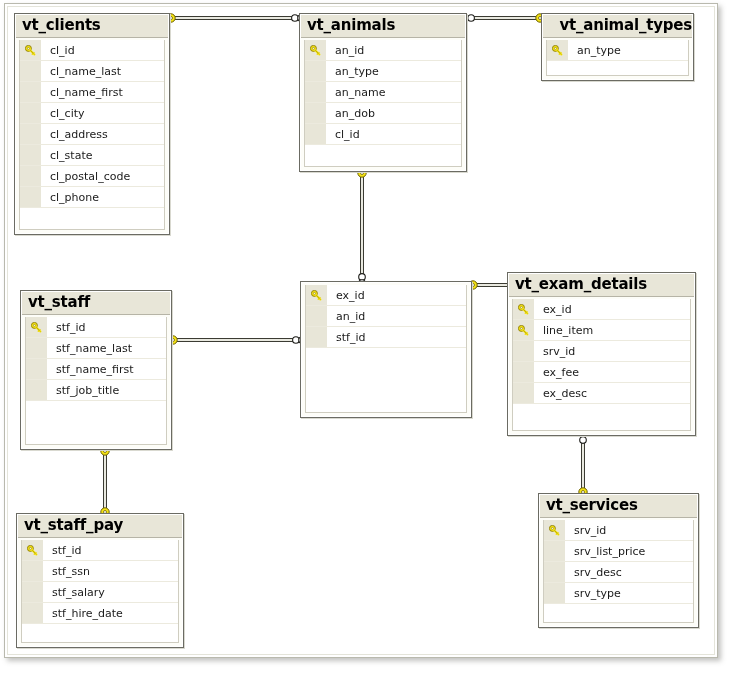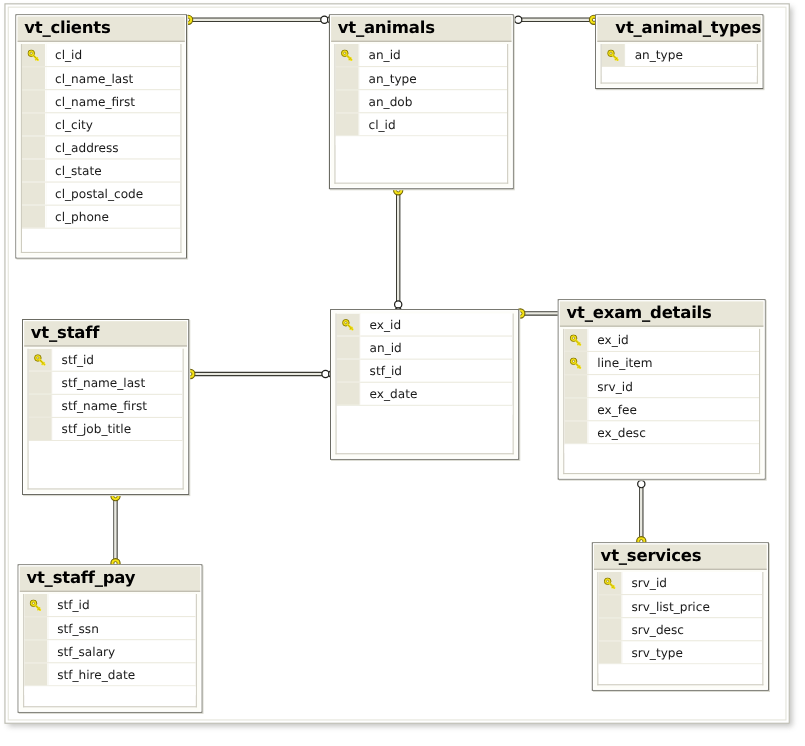--- a/index.html
+++ b/index.html
@@ -314,20 +314,24 @@
                 </svg>
               </div>
               <div class="field-name">an_id</div>
             </div>
             <div class="field">
               <div class="field-gutter"></div>
               <div class="field-name">an_type</div>
             </div>
             <div class="field">
               <div class="field-gutter"></div>
+              <div class="field-name">an_name</div>
+            </div>
+            <div class="field">
+              <div class="field-gutter"></div>
               <div class="field-name">an_dob</div>
             </div>
             <div class="field">
               <div class="field-gutter"></div>
               <div class="field-name">cl_id</div>
             </div>
             <div class="filler"></div>
           </div>
         </div>
       </div>
@@ -401,24 +405,20 @@
               </div>
               <div class="field-name">ex_id</div>
             </div>
             <div class="field">
               <div class="field-gutter"></div>
               <div class="field-name">an_id</div>
             </div>
             <div class="field">
               <div class="field-gutter"></div>
               <div class="field-name">stf_id</div>
-            </div>
-            <div class="field">
-              <div class="field-gutter"></div>
-              <div class="field-name">ex_date</div>
             </div>
             <div class="filler"></div>
           </div>
         </div>
       </div>
       <div class="entity" style="left: 507px; top: 272px; width: 189px; height: 164px;">
         <div class="entity-inner">
           <div class="entity-title">vt_exam_details</div>
           <div class="fields">
             <div class="field">

